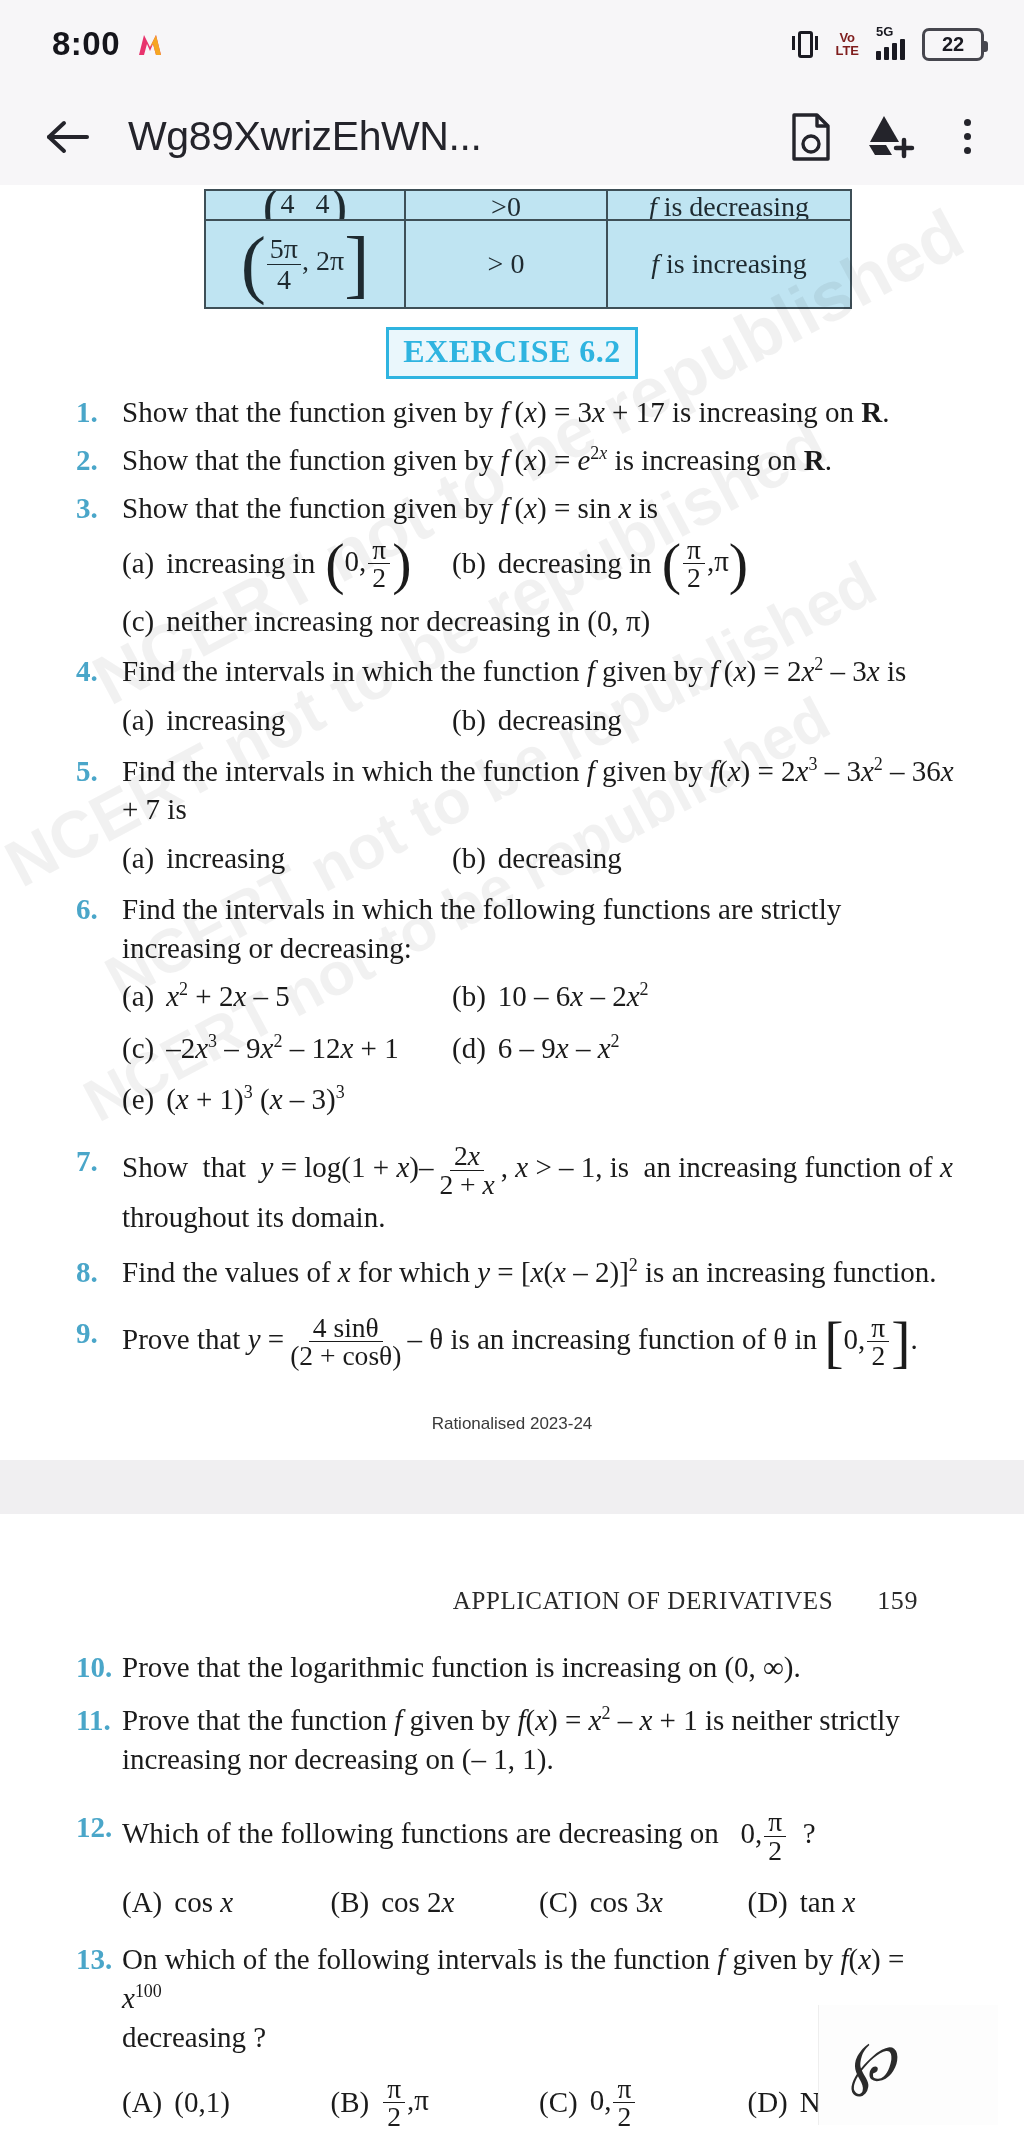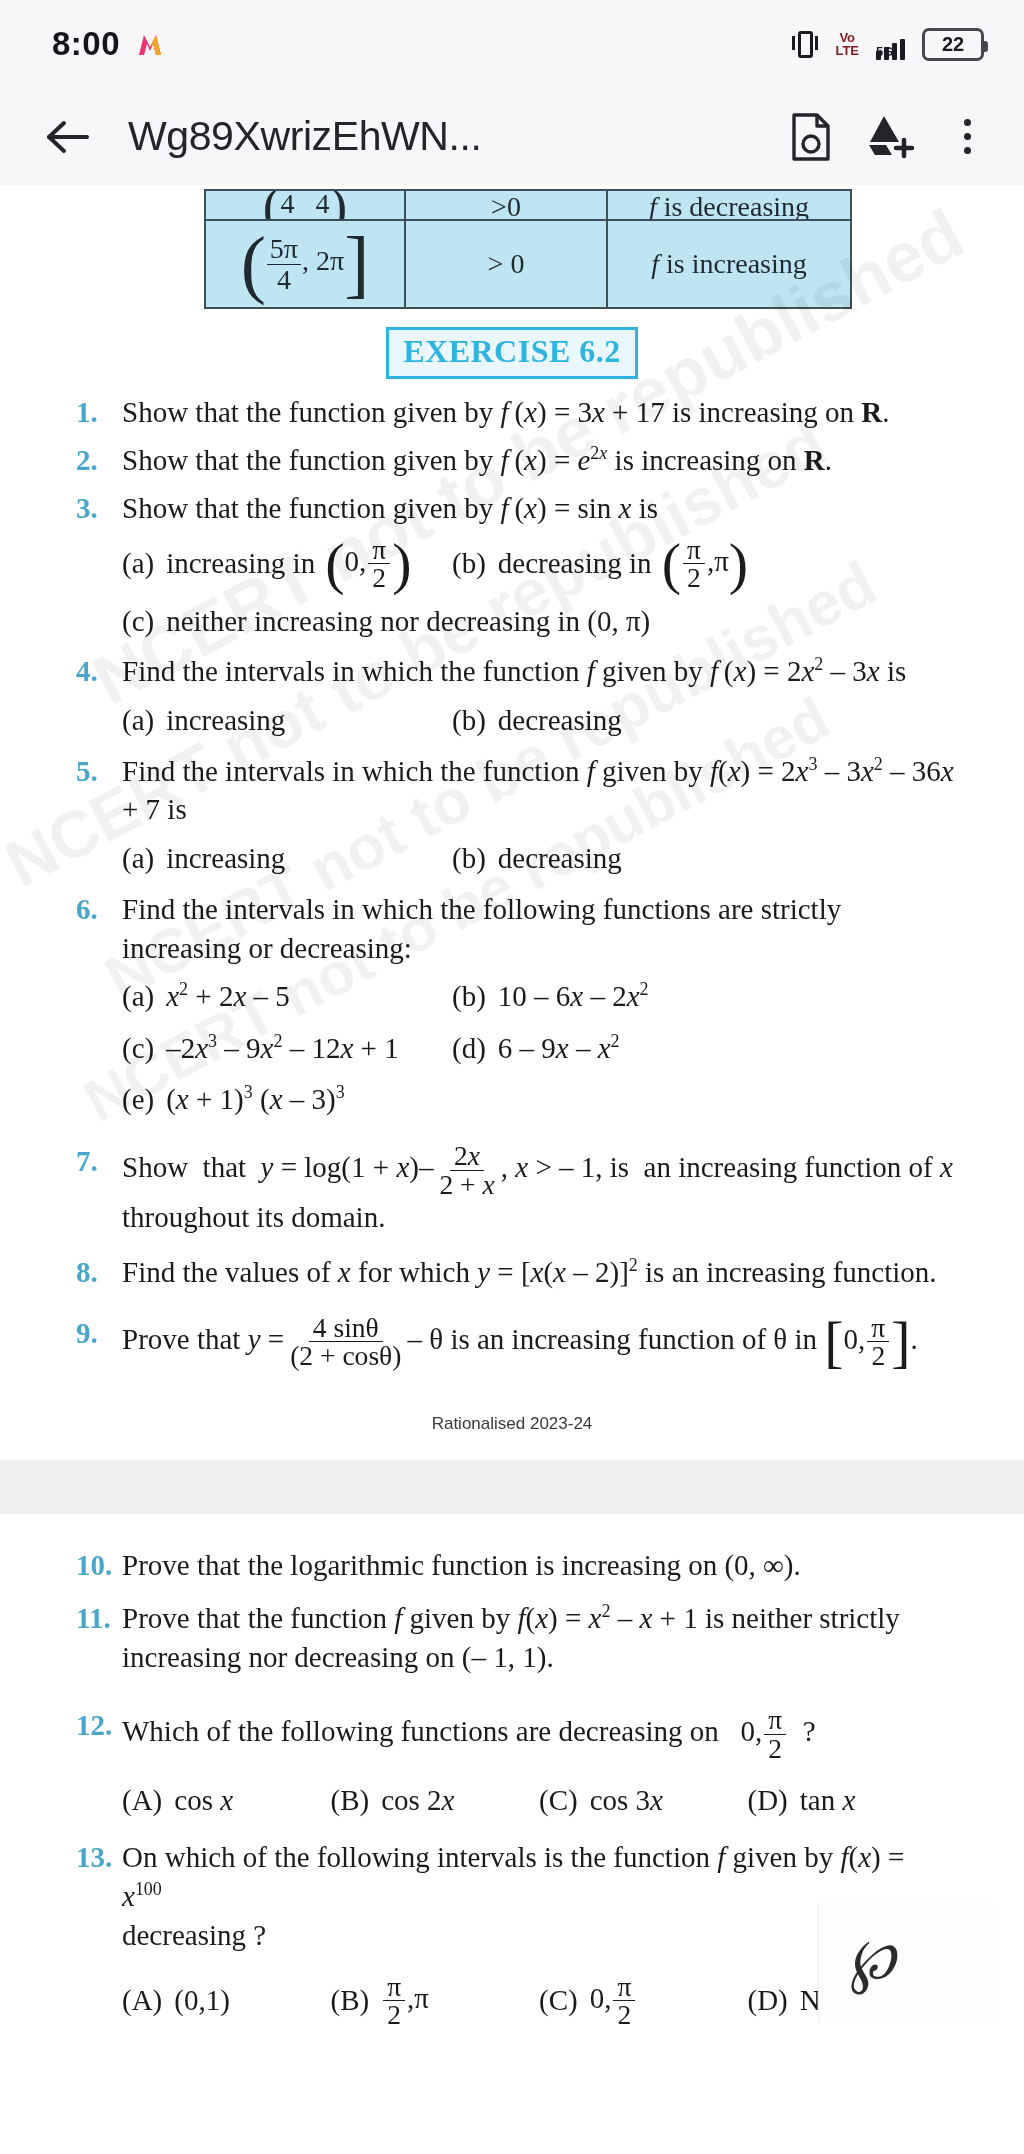--- a/index.html
+++ b/index.html
@@ -62,21 +62,20 @@
   }
   .ico-signal { display: flex; align-items: flex-end; gap: 3px; height: 32px; position: relative; }
   .ico-signal .fivegtag {
     position: absolute;
     top: -4px; left: 0;
     font-family: "Liberation Sans", sans-serif;
     font-size: 13px;
     font-weight: 700;
     color: #1a1a22;
     white-space: nowrap;
-    margin-top: 20px;
   }
   .ico-signal .bars { display: flex; align-items: flex-end; gap: 3px; margin-top: 14px; }
   .ico-signal .bars i { display: block; width: 5px; background: #1a1a22; border-radius: 1px; }
   .ico-battery {
     width: 62px; height: 33px;
     border: 3px solid #46464e;
     border-radius: 7px;
     display: flex; align-items: center; justify-content: center;
     position: relative;
   }
@@ -524,20 +523,24 @@
       </div>
 
     </div>
 
     <div class="rationalised">Rationalised 2023-24</div>
   </div>
 
   <div class="pagegap"></div>
 
   <div class="page2">
+    <div class="runhead">
+      <span>APPLICATION OF DERIVATIVES</span>
+      <span class="pg">159</span>
+    </div>
 
     <div class="qlist2">
 
       <div class="q">
         <div class="num">10.</div>
         <div class="txt">Prove that the logarithmic function is increasing on (0, ∞).</div>
       </div>
 
       <div class="q" style="margin-top:14px">
         <div class="num">11.</div>

